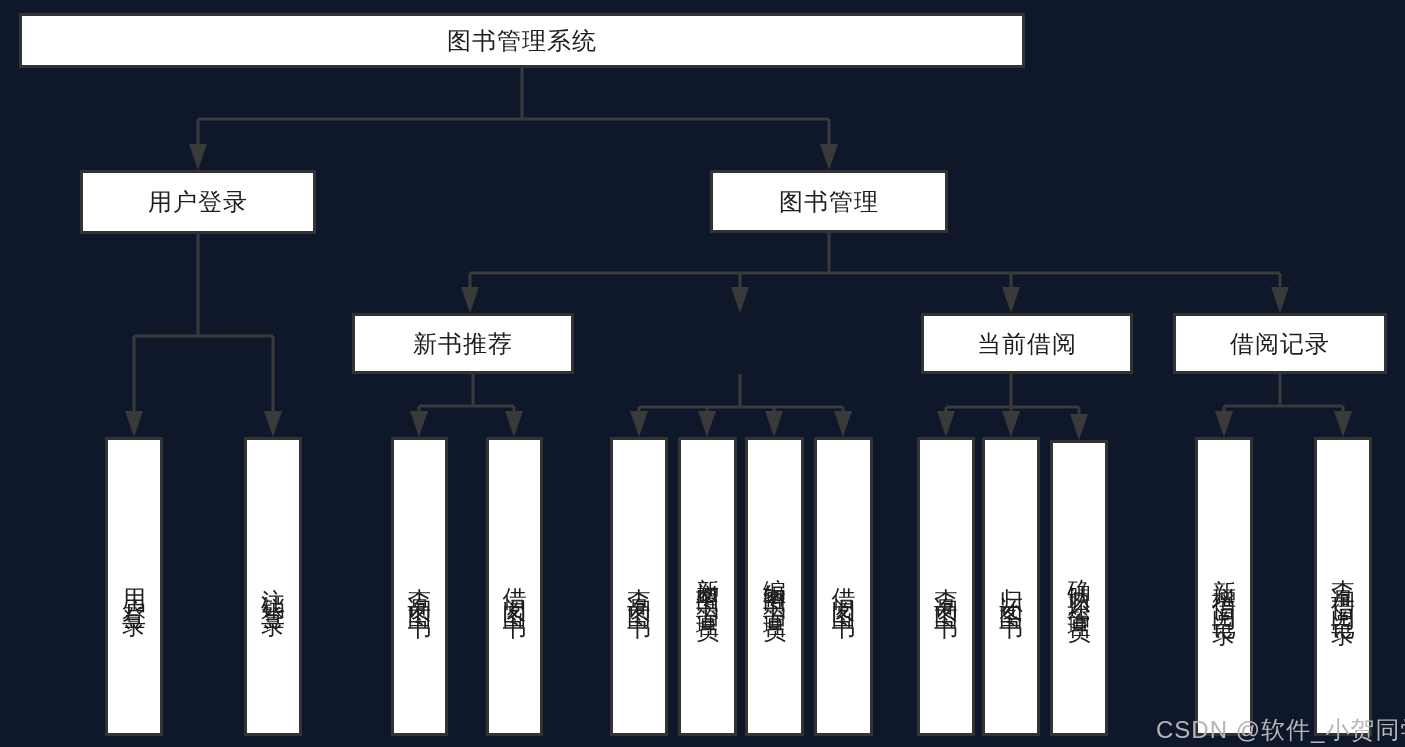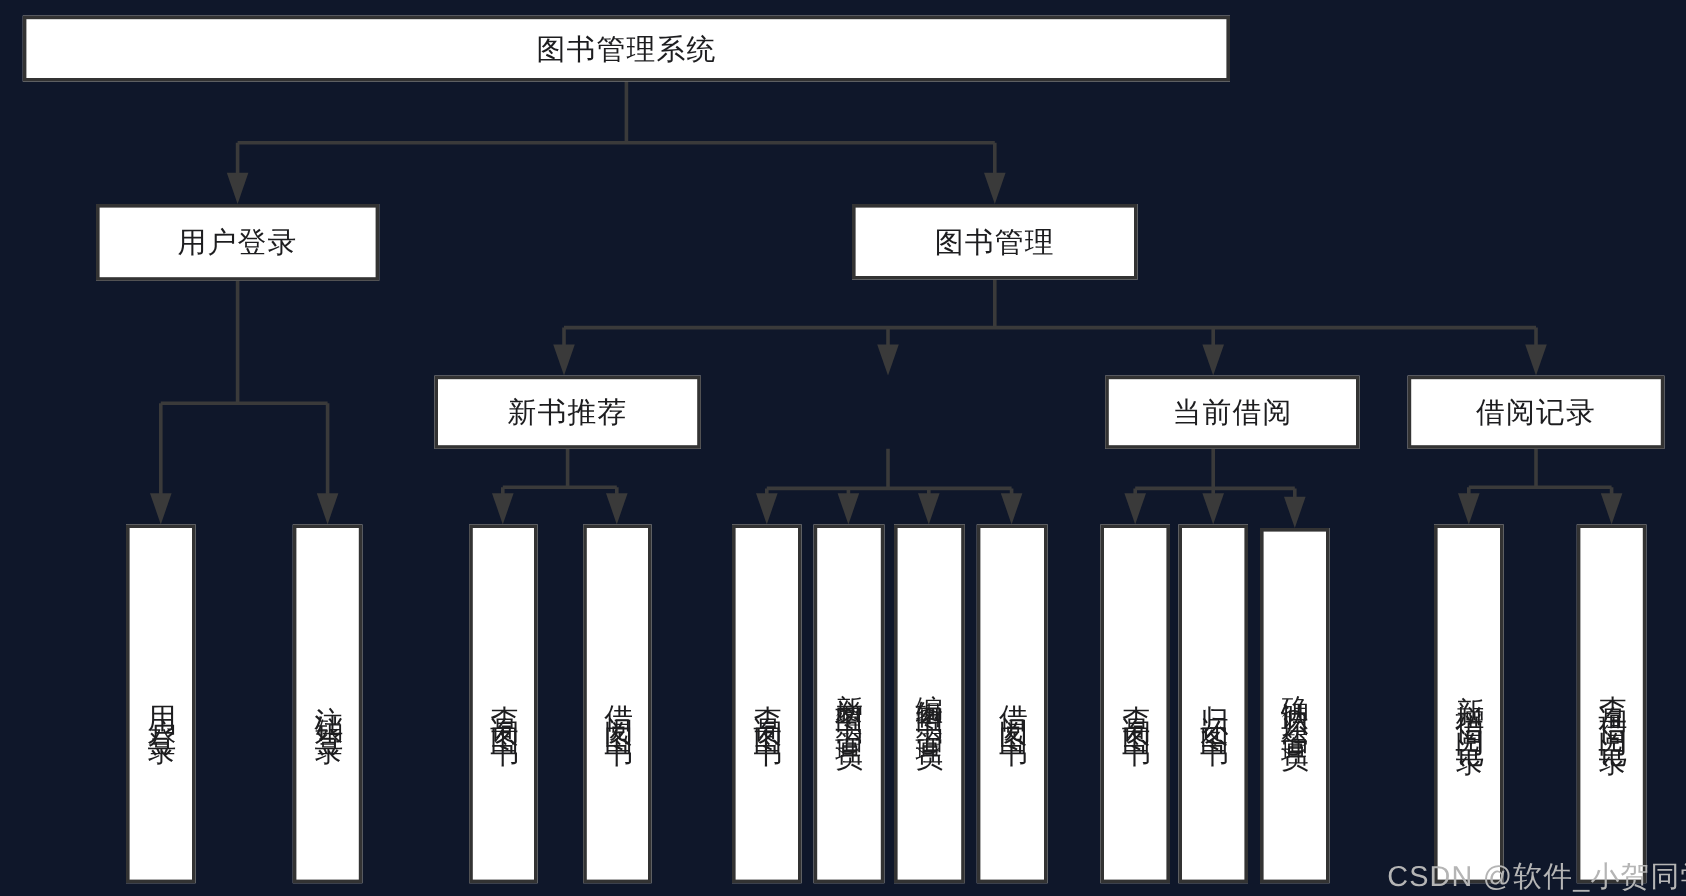--- a/index.html
+++ b/index.html
@@ -132,21 +132,21 @@
     <span>图书管理系统</span>
   </div>
 
   <div class="hbox" style="left:80px; top:170px; width:236px; height:64px;">
     <span>用户登录</span>
   </div>
   <div class="hbox" style="left:710px; top:170px; width:238px; height:63px;">
     <span>图书管理</span>
   </div>
 
-  <div class="hbox" style="left:362px; top:313px; width:222px; height:61px;">
+  <div class="hbox" style="left:352px; top:313px; width:222px; height:61px;">
     <span>新书推荐</span>
   </div>
   <div class="hbox" style="left:921px; top:313px; width:212px; height:61px;">
     <span>当前借阅</span>
   </div>
   <div class="hbox" style="left:1173px; top:313px; width:214px; height:61px;">
     <span>借阅记录</span>
   </div>
 
   <div class="vbox" style="left:105px; width:58px;">

